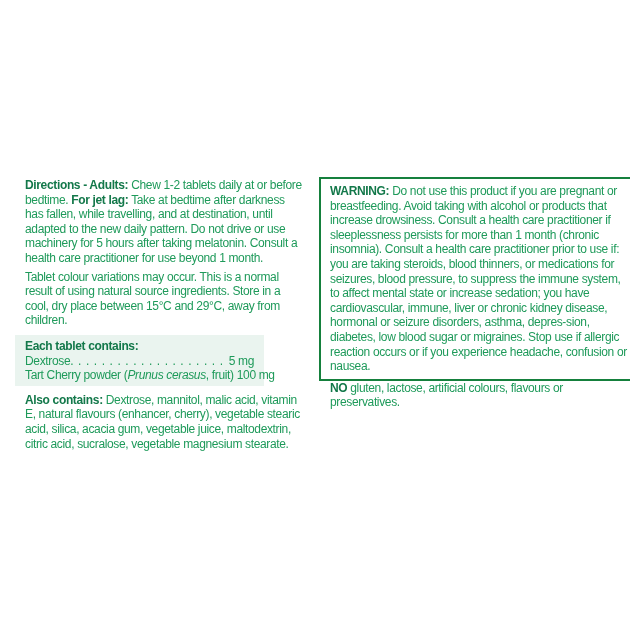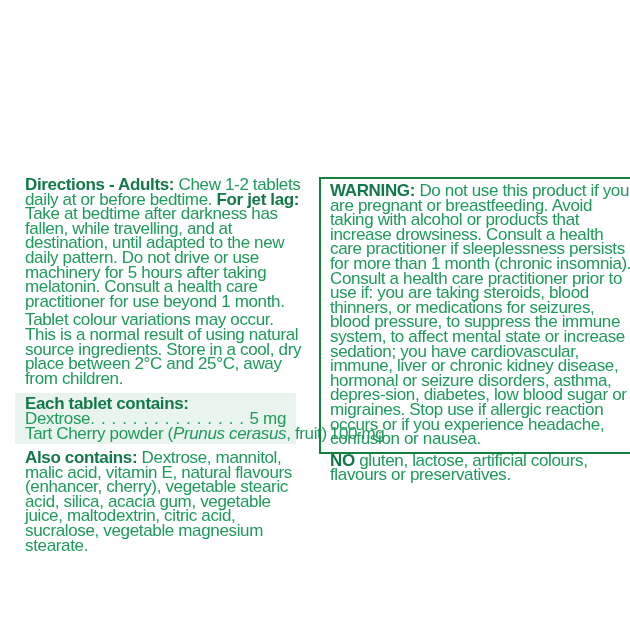--- a/index.html
+++ b/index.html
@@ -5,34 +5,34 @@
     html, body { margin: 0; padding: 0; }
     body {
       width: 630px; height: 630px; background: #ffffff;
       position: relative; overflow: hidden;
       font-family: "Liberation Sans", sans-serif;
       color: #1e9a5a;
     }
     .col {
       position: absolute;
       font-family: "Liberation Sans Narrow", "Liberation Sans", sans-serif;
-      font-size: 17px;
+      font-size: 12px;
       line-height: 14.6px;
       letter-spacing: -0.35px;
       color: #1e9a5a;
     }
     .left { left: 25px; top: 178px; width: 280px; }
     .right { left: 319px; top: 177px; width: 295px; }
     b, .b { font-weight: bold; color: #13784a; }
     p { margin: 0; }
     .gap { margin-top: 4px; }
     .tablet-box {
       background: #eaf4ef;
       margin-left: -10px;
-      width: 281px;
+      width: 249px;
       padding: 4px 10px 3px 10px;
       box-sizing: border-box;
       margin-top: 7px;
     }
     .row { display: flex; white-space: nowrap; }
     .row .name { flex: 0 0 auto; }
     .row .dots { flex: 1 1 auto; overflow: hidden; white-space: nowrap; }
     .row .dots::after { content: " . . . . . . . . . . . . . . . . . . . . . . . . . . . . . . . . . . . . . . . . . . . . . . . . . . . . ."; letter-spacing: 0.6px; }
     .row .amt { flex: 0 0 auto; padding-left: 3px; }
     .also { margin-top: 7px; }
@@ -45,21 +45,21 @@
     .no-line { padding-left: 11px; width: 270px; }
     i { font-style: italic; }
   </style>
 </head>
 <body>
 
 <div class="col left">
   <p>
     <b>Directions - Adults:</b><span> Chew 1-2 tablets daily at or before bedtime. </span><b>For jet lag:</b><span> Take at bedtime after darkness has fallen, while travelling, and at destination, until adapted to the new daily pattern. Do not drive or use machinery for 5 hours after taking melatonin. Consult a health care practitioner for use beyond 1 month.</span>
   </p>
-  <p class="gap">Tablet colour variations may occur. This is a normal result of using natural source ingredients. Store in a cool, dry place between 2°C and 25°C, away from children.</p>
+  <p class="gap">Tablet colour variations may occur. This is a normal result of using natural source ingredients. Store in a cool, dry place between 15°C and 29°C, away from children.</p>
 
   <div class="tablet-box">
     <div class="b">Each tablet contains:</div>
     <div class="row">
       <span class="name">Dextrose</span>
       <span class="dots"></span>
       <span class="amt">5 mg</span>
     </div>
     <div class="row">
       <span class="name"><span>Tart Cherry powder (</span><i>Prunus cerasus</i><span>, fruit)</span></span>

